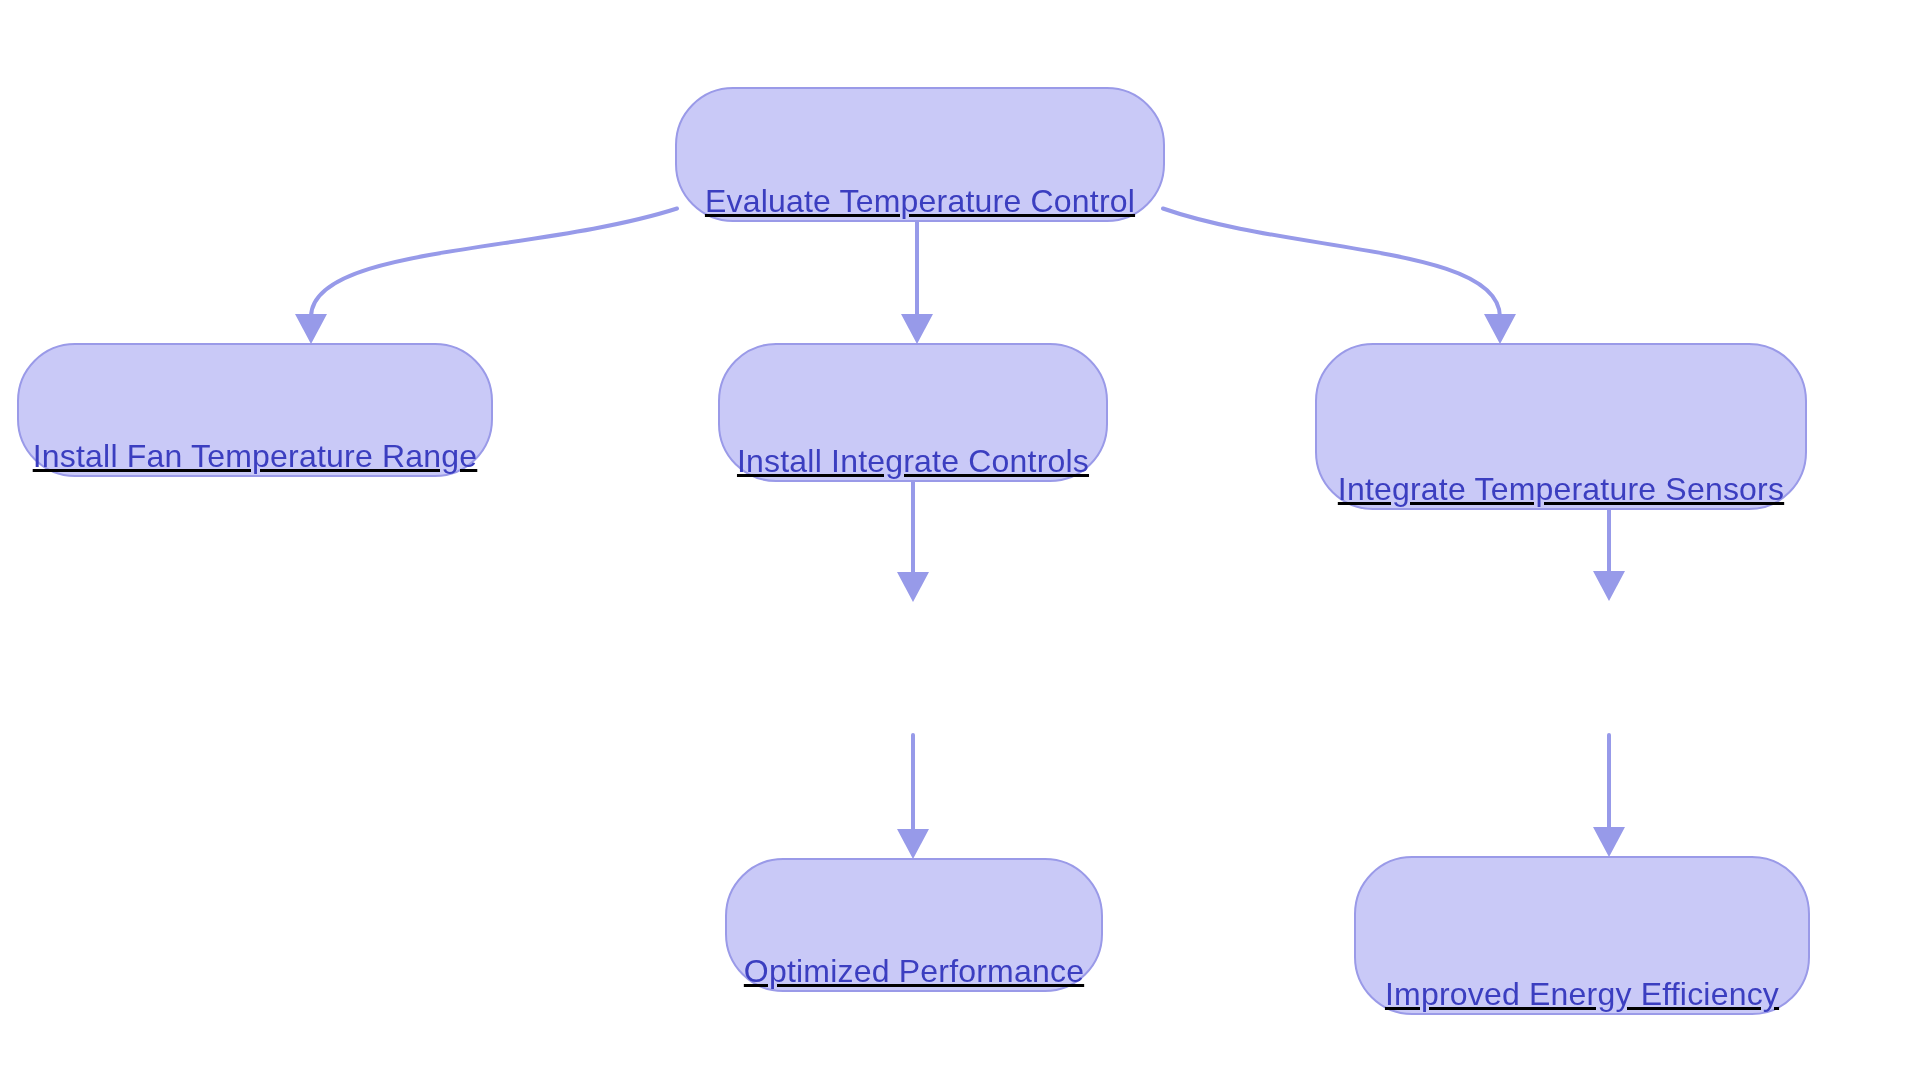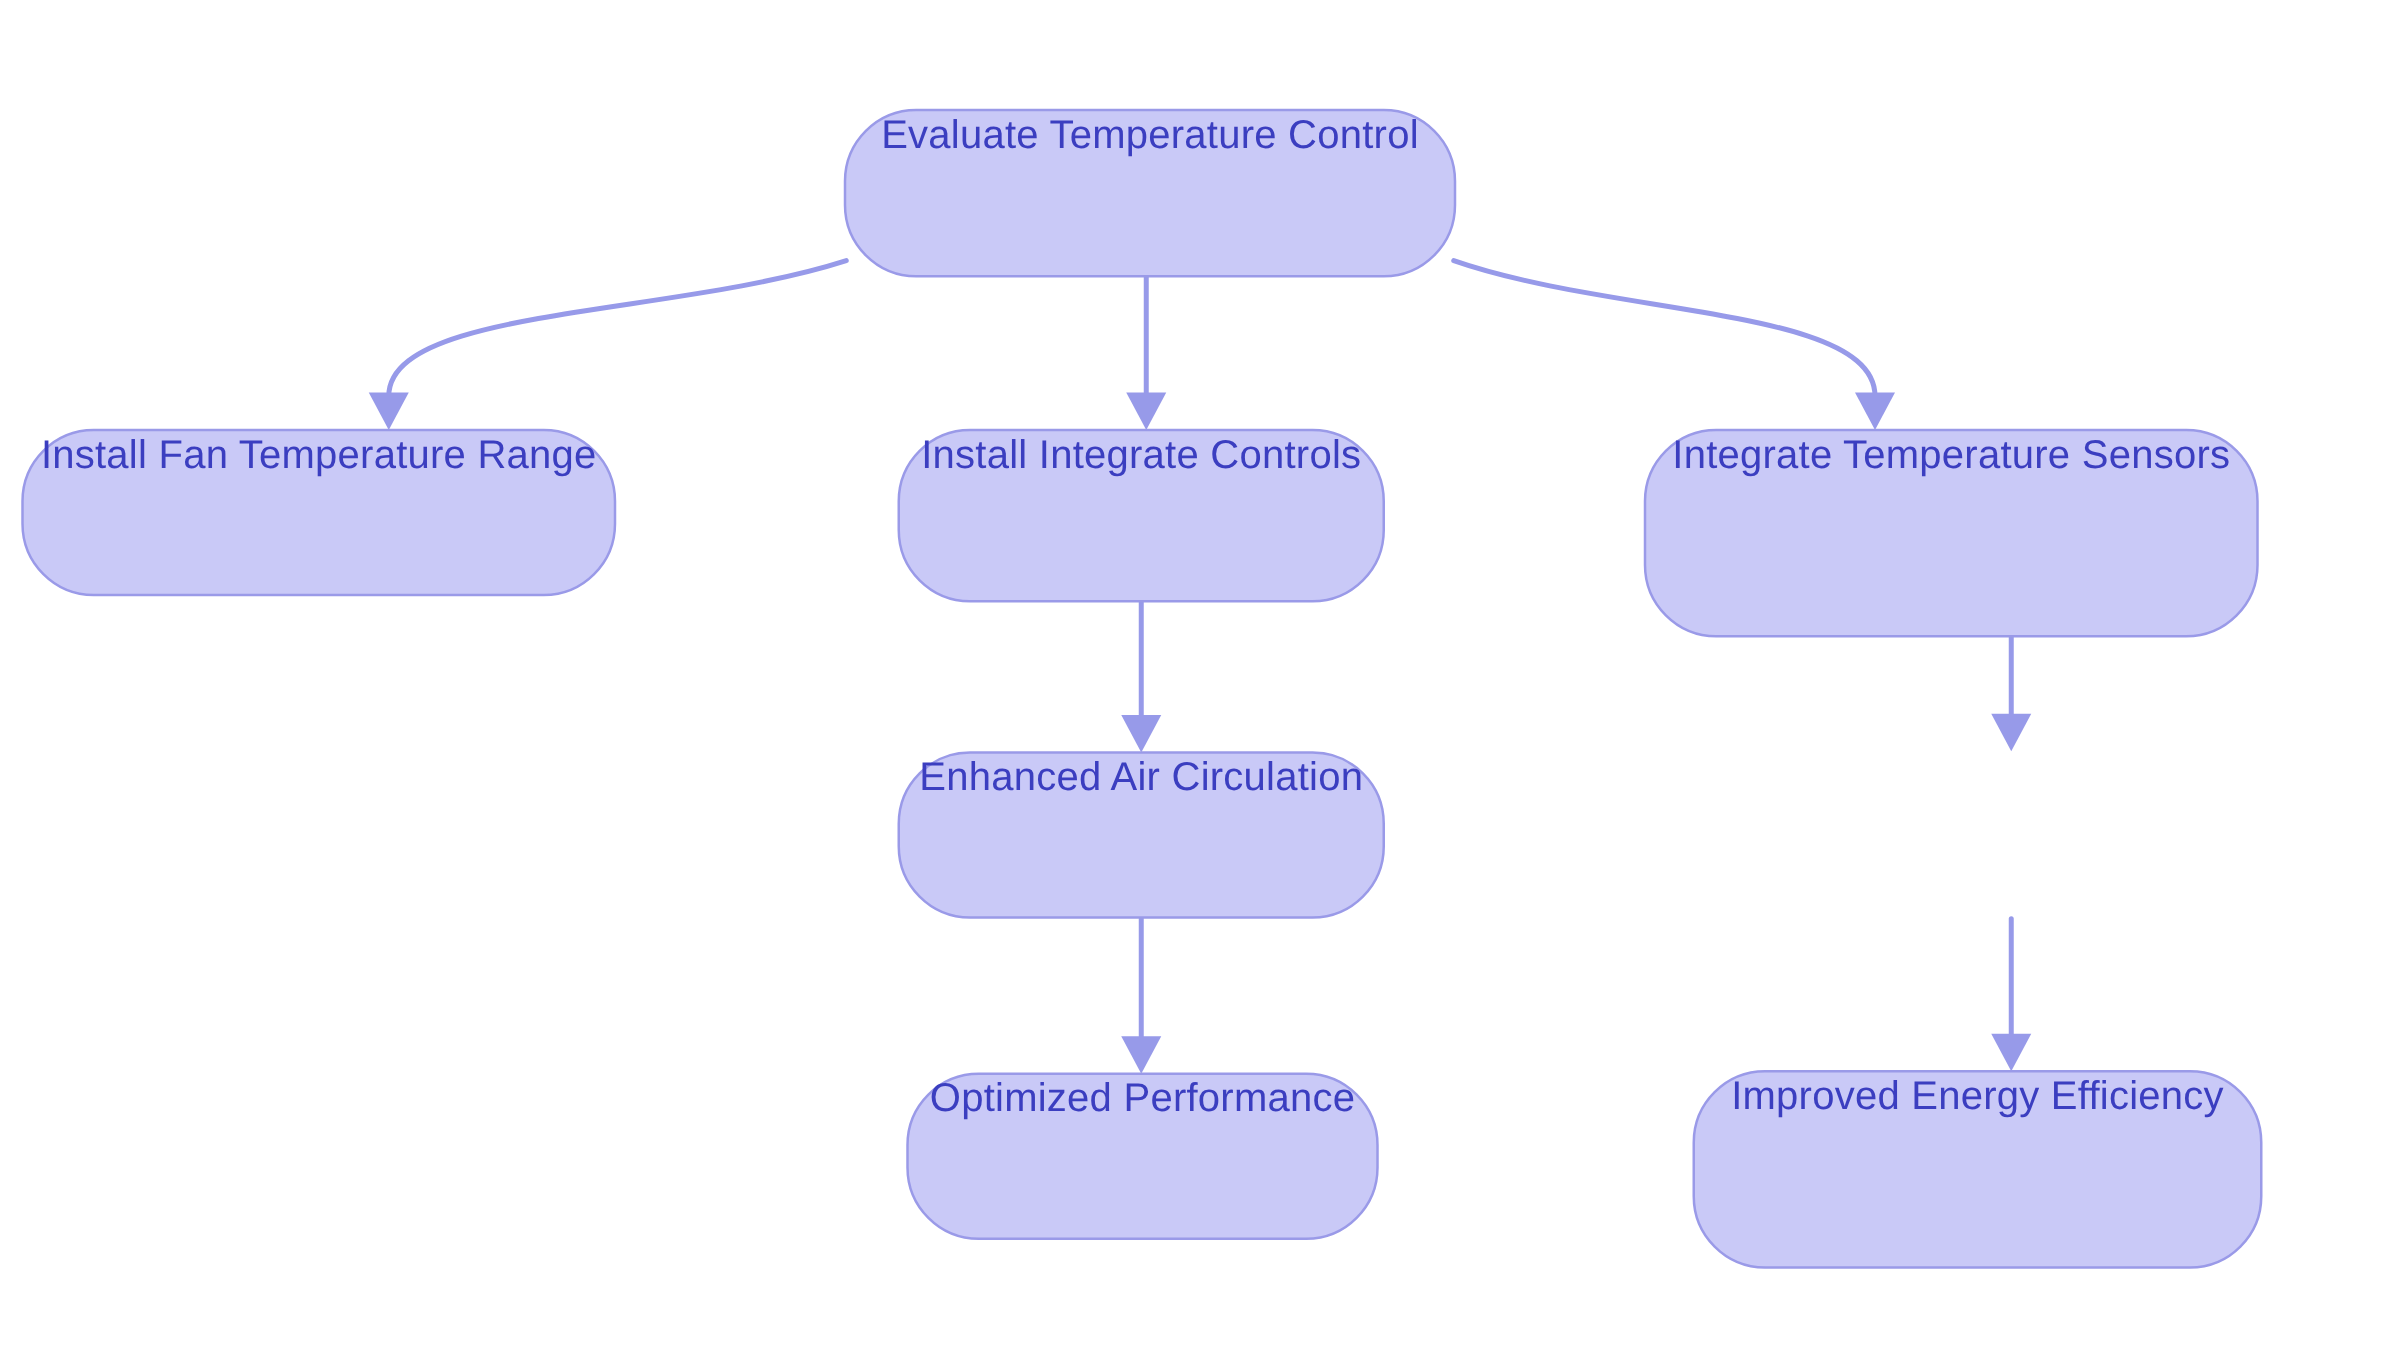--- a/index.html
+++ b/index.html
@@ -22,22 +22,23 @@
     width: 100%;
     height: 100%;
   }
   .node {
     position: absolute;
     box-sizing: border-box;
     background: var(--node-fill, #c9c9f7);
     border: 2px solid var(--node-border, #9a9ae8);
     border-radius: 58px;
     display: flex;
-    align-items: flex-start;
+    align-items: flex-end;
     justify-content: center;
+    text-decoration: underline;
   }
   .node .label {
     color: var(--node-text, #3b3ec0);
     font-size: 32px;
     font-weight: 400;
     letter-spacing: 0.2px;
     white-space: nowrap;
   }
 </style>
 </head>
@@ -66,22 +67,19 @@
   </div>
   <div class="node" style="left: 17px; top: 343px; width: 476px; height: 134px;">
     <span class="label">Install Fan Temperature Range</span>
   </div>
   <div class="node" style="left: 718px; top: 343px; width: 390px; height: 139px;">
     <span class="label">Install Integrate Controls</span>
   </div>
   <div class="node" style="left: 1315px; top: 343px; width: 492px; height: 167px;">
     <span class="label">Integrate Temperature Sensors</span>
   </div>
-  <div class="node" style="left: 718px; top: 601px; width: 390px; height: 134px;">
-    <span class="label">Enhanced Air Circulation</span>
-  </div>
   <div class="node" style="left: 725px; top: 858px; width: 378px; height: 134px;">
     <span class="label">Optimized Performance</span>
   </div>
   <div class="node" style="left: 1354px; top: 856px; width: 456px; height: 159px;">
     <span class="label">Improved Energy Efficiency</span>
   </div>
 </div>
 
 </body></html>

